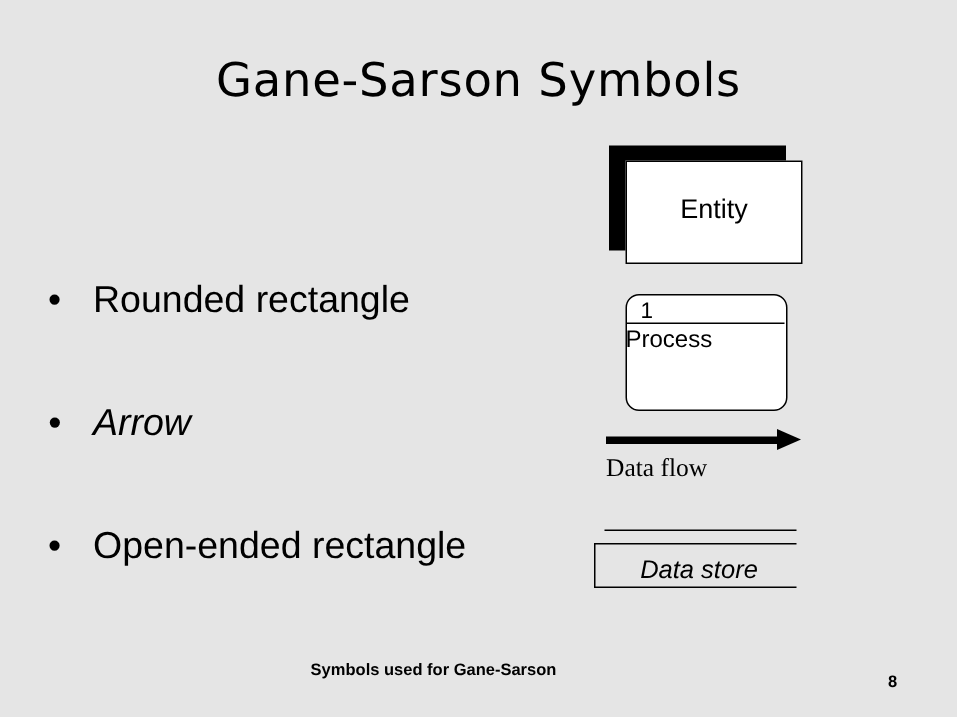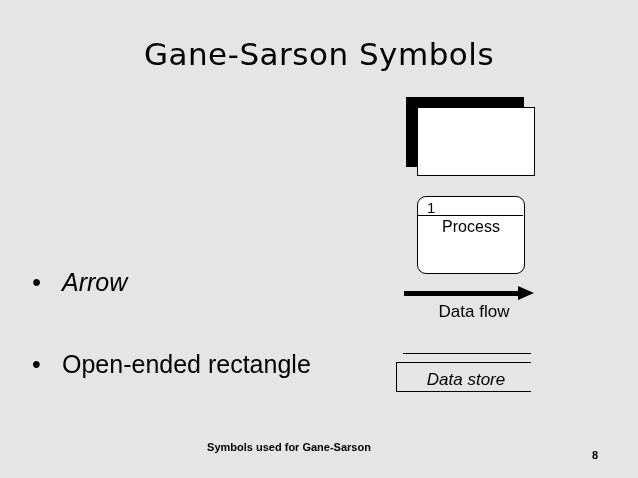--- a/index.html
+++ b/index.html
@@ -111,21 +111,21 @@
     left: 427px;
     top: 199px;
     font-size: 15px;
     color: #000000;
   }
   .process-label {
     position: absolute;
     left: 417px;
     top: 218px;
     width: 108px;
-    text-align: center;
+    text-align: left;
     font-size: 16px;
     color: #000000;
   }
 
   
   .arrow-line {
     position: absolute;
     left: 404px;
     top: 291px;
     width: 116px;
@@ -140,23 +140,24 @@
     height: 0;
     border-top: 7px solid transparent;
     border-bottom: 7px solid transparent;
     border-left: 16px solid #000000;
   }
   .dataflow-label {
     position: absolute;
     left: 404px;
     top: 302px;
     width: 140px;
-    text-align: center;
+    text-align: left;
     font-size: 17px;
     color: #000000;
+    font-family: Liberation Serif, serif;
   }
 
   
   .store-top {
     position: absolute;
     left: 403px;
     top: 353px;
     width: 128px;
     height: 1px;
     background: #000000;
@@ -218,29 +219,33 @@
     color: #000000;
   }
 </style>
 </head>
 <body>
 
 <div id="slide">
 
   <div class="slide-title">Gane-Sarson Symbols</div>
 
+  <div class="bullet bullet-2">
+    <span class="dot">•</span><span>Rounded rectangle</span>
+  </div>
   <div class="bullet bullet-3">
     <span class="dot">•</span><span>Arrow</span>
   </div>
   <div class="bullet bullet-4">
     <span class="dot">•</span><span>Open-ended rectangle</span>
   </div>
 
   <div class="entity-shadow"></div>
   <div class="entity-box"></div>
+  <div class="entity-label">Entity</div>
 
   <div class="process-box"></div>
   <div class="process-divider"></div>
   <div class="process-num">1</div>
   <div class="process-label">Process</div>
 
   <div class="arrow-line"></div>
   <div class="arrow-head"></div>
   <div class="dataflow-label">Data flow</div>
 

